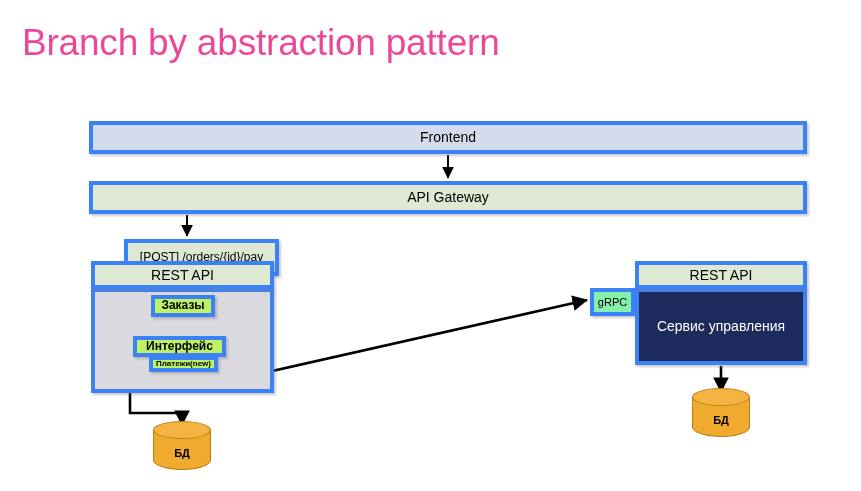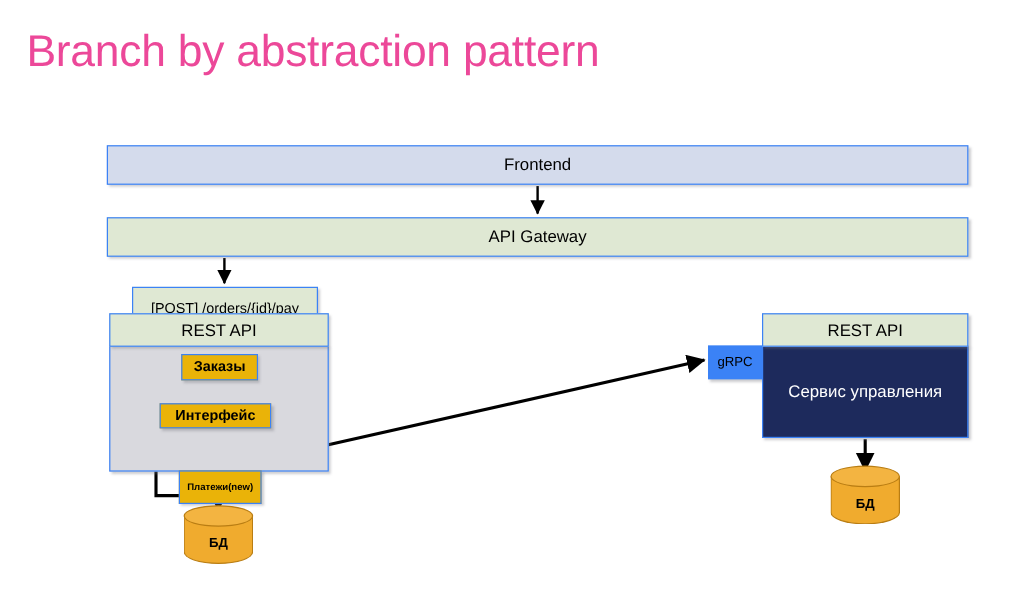--- a/index.html
+++ b/index.html
@@ -33,49 +33,49 @@
     letter-spacing: -0.2px;
     color: #ec4899;
     font-family: "Liberation Sans", sans-serif;
     white-space: nowrap;
   }
 
   
   .node {
     position: absolute;
     box-sizing: border-box;
-    border: 1px solid #3b82f6;
+    border: 4px solid #3b82f6;
     display: flex;
     align-items: center;
     justify-content: center;
     text-align: center;
     line-height: 1.15;
     box-shadow: 2px 2px 2px rgba(120,120,130,0.38);
   }
 
   .node.blue   { background: #d4dbec; }
   .node.green  { background: #dfe8d3; }
   .node.gray   { background: #d9d9de; }
-  .node.cream  { background: #eab308; }
-  .node.peach  { background: #3b82f6; }
+  .node.cream  { background: #bef264; }
+  .node.peach  { background: #86efac; }
   .node.navy   { background: #1d2a5c; color: #ffffff; }
 
   .node.noshadow { box-shadow: none; }
 
   
   #frontend {
     left: 89px; top: 121px; width: 718px; height: 33px;
     font-size: 14px;
   }
   #api-gateway {
     left: 89px; top: 181px; width: 718px; height: 33px;
     font-size: 14px;
   }
   #post-label {
-    left: 110px; top: 239px; width: 155px; height: 37px;
+    left: 124px; top: 239px; width: 155px; height: 37px;
     font-size: 12px;
   }
 
   #rest-api-left-header {
     left: 91px; top: 261px; width: 183px; height: 28px;
     font-size: 14px;
   }
   #rest-api-left-body {
     left: 91px; top: 288px; width: 183px; height: 105px;
     box-shadow: 2px 2px 2px rgba(120,120,130,0.38);
@@ -83,21 +83,21 @@
 
   #zakazy {
     left: 151px; top: 295px; width: 64px; height: 22px;
     font-size: 12px; font-weight: bold;
   }
   #interfeys {
     left: 133px; top: 336px; width: 93px; height: 21px;
     font-size: 12px; font-weight: bold;
   }
   #platezhi {
-    left: 149px; top: 392px; width: 69px; height: 28px;
+    left: 149px; top: 356px; width: 69px; height: 16px;
     font-size: 8px; font-weight: bold;
   }
 
   #grpc {
     left: 590px; top: 288px; width: 45px; height: 28px;
     font-size: 11px;
   }
 
   #rest-api-right-header {
     left: 635px; top: 261px; width: 172px; height: 28px;

